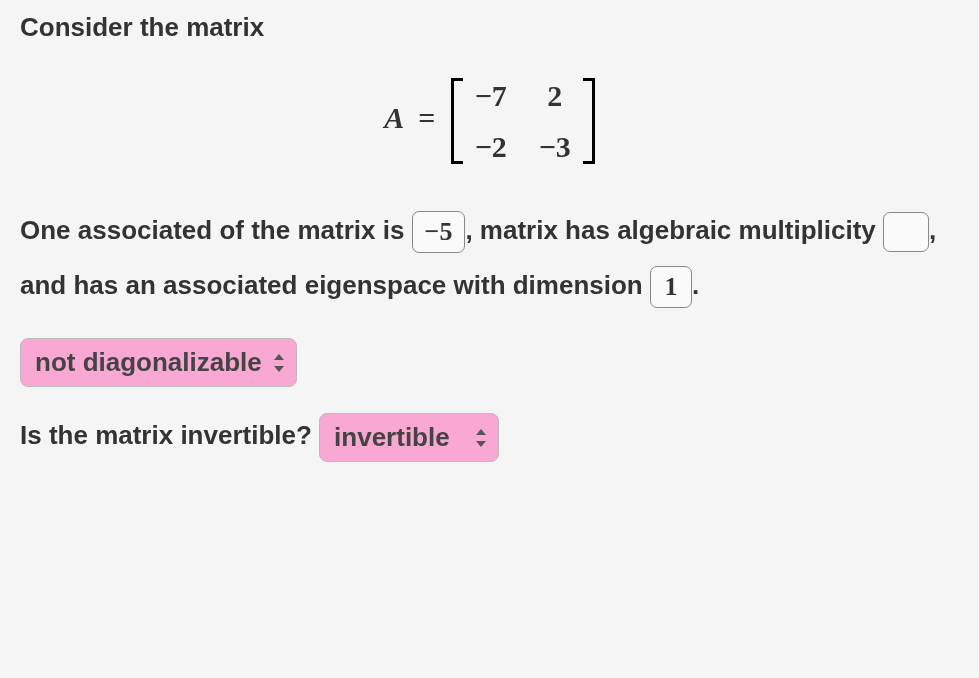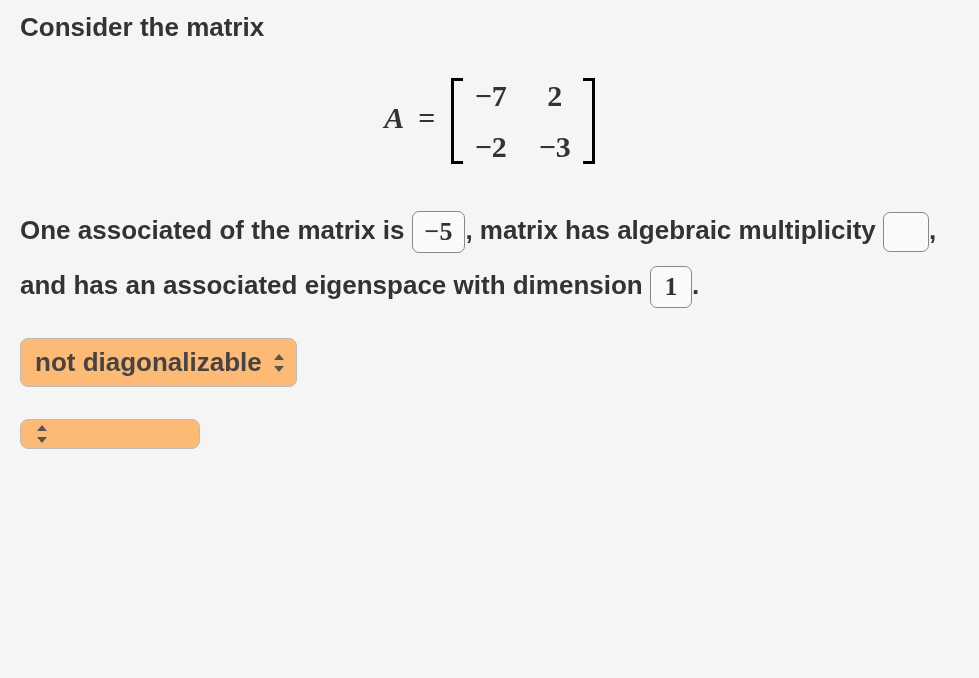--- a/index.html
+++ b/index.html
@@ -72,21 +72,21 @@
       line-height: 1.3;
     }
     .input-box.empty {
       min-width: 46px;
     }
     .select-box {
       display: inline-flex;
       align-items: center;
       border: 1.5px solid #bbb;
       border-radius: 8px;
-      background: #fdba74;
+      background: #f9a8d4;
       padding: 4px 10px 4px 14px;
       font-size: 26px;
       color: #444;
       vertical-align: middle;
       gap: 10px;
       min-width: 180px;
       justify-content: space-between;
     }
     .question-row {
       margin-top: 26px;
@@ -137,16 +137,18 @@
 </div>
 
 <div class="question-row">
   <span class="select-box">
     <span>not diagonalizable</span>
     <span class="updown-icon"></span>
   </span>
 </div>
 
 <div class="question-row">
+  <span>Is the matrix invertible? </span>
   <span class="select-box">
+    <span>invertible</span>
     <span class="updown-icon"></span>
   </span>
 </div>
 
 </body></html>

